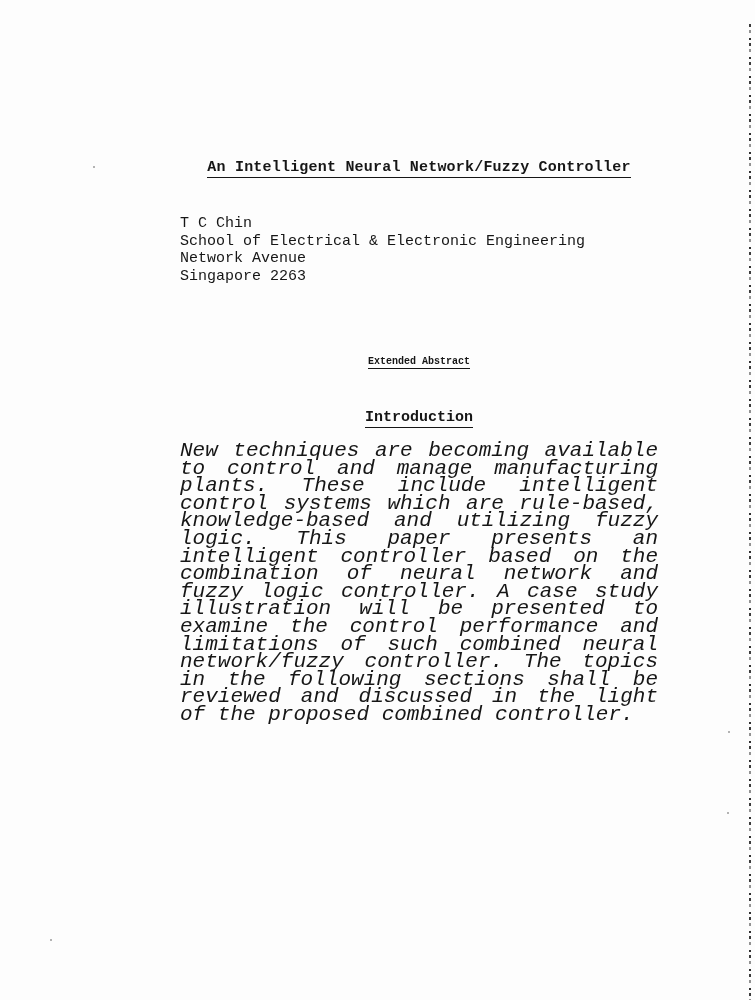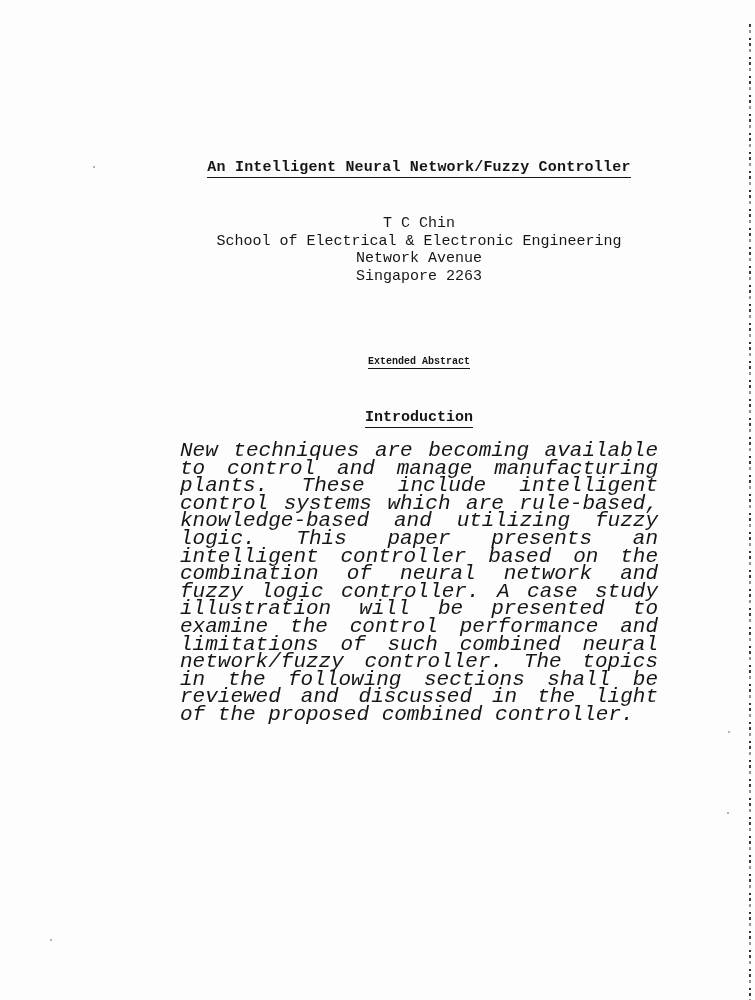--- a/index.html
+++ b/index.html
@@ -28,21 +28,21 @@
     font-size: 15px;
     font-weight: bold;
     letter-spacing: 0.2px;
   }
   .title .u, .heading .u {
     border-bottom: 1.6px solid #161616;
     padding-bottom: 1px;
   }
   .author-block {
     top: 215px;
-    text-align: center;
+    text-align: left;
     font-size: 15px;
     line-height: 17.7px;
     white-space: nowrap;
   }
   .extended-abstract {
     top: 356px;
     text-align: center;
     font-size: 10px;
     font-weight: bold;
   }

